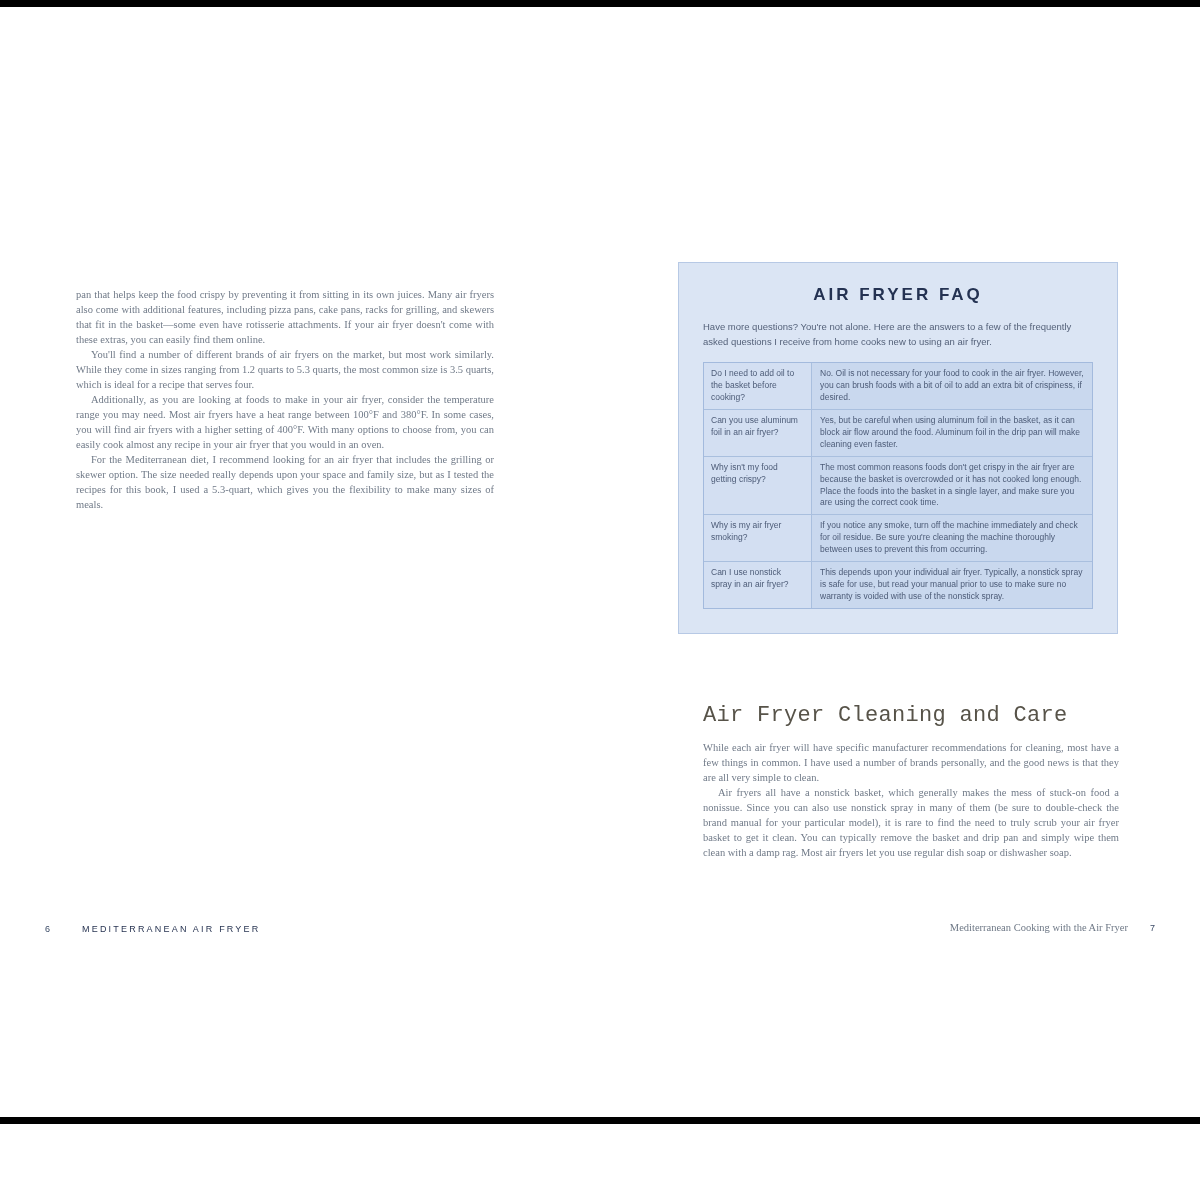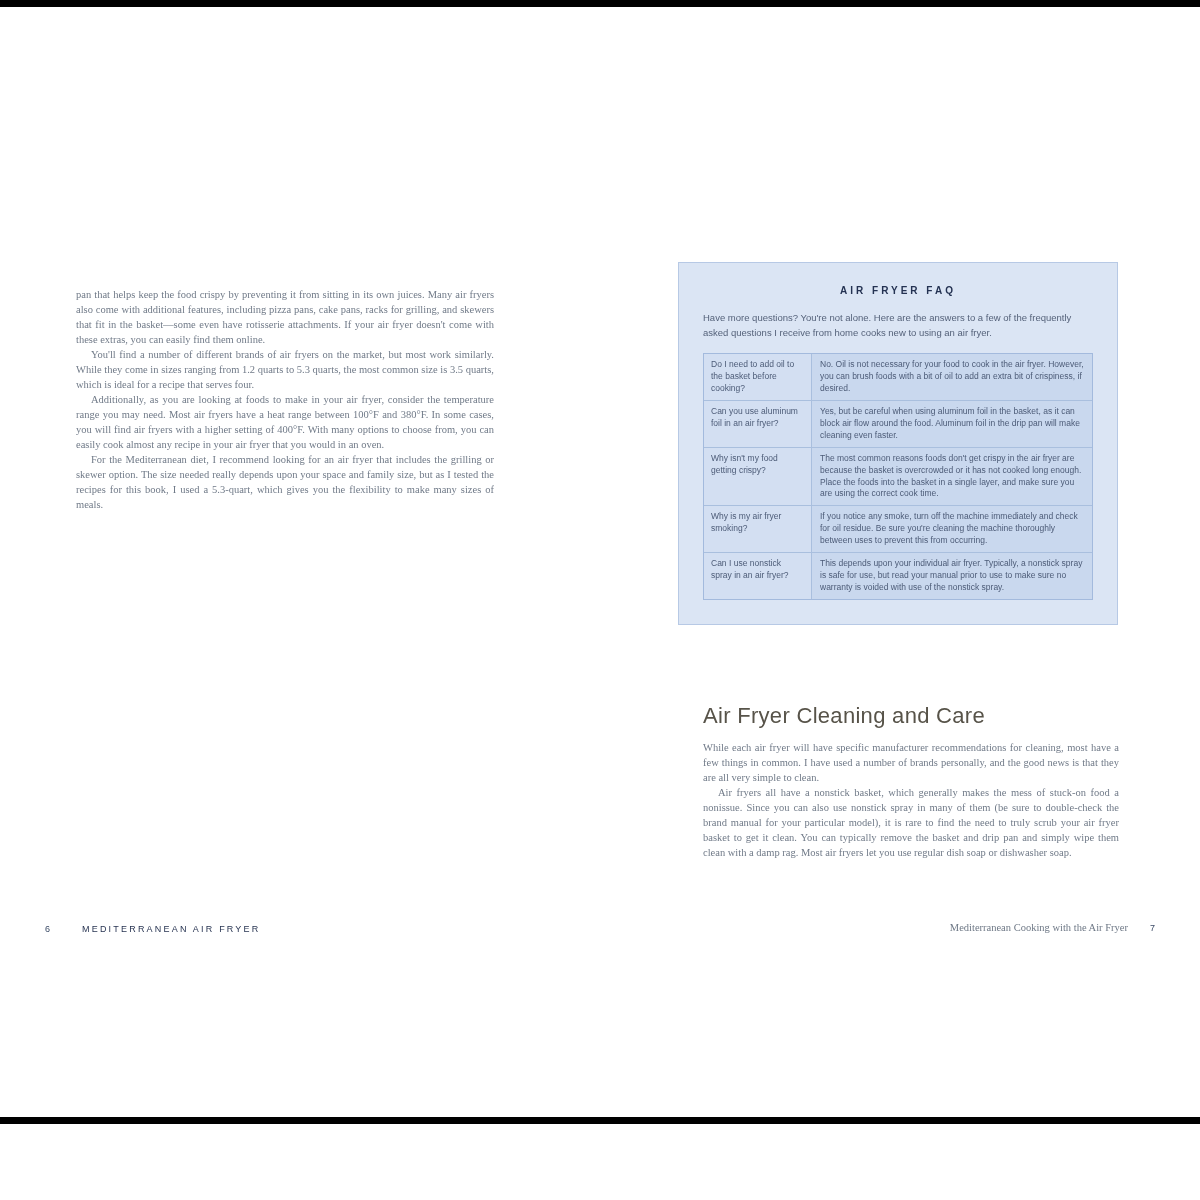--- a/index.html
+++ b/index.html
@@ -48,21 +48,21 @@
     top: 262px;
     width: 440px;
     box-sizing: border-box;
     background: #dbe5f4;
     border: 1px solid #b7c9e5;
     padding: 22px 24px 24px 24px;
     font-family: "Liberation Sans", sans-serif;
   }
   .faq-title {
     text-align: center;
-    font-size: 10px;
+    font-size: 17px;
     font-weight: bold;
     letter-spacing: 3px;
     color: #243252;
   }
   .faq-intro {
     margin-top: 15px;
     font-size: 9.5px;
     line-height: 1.55;
     color: #55627a;
   }
@@ -95,21 +95,21 @@
     line-height: 1.4;
     color: #4c5b77;
   }
 
   
   .section-heading {
     position: absolute;
     left: 703px;
     top: 703px;
     width: 420px;
-    font-family: Liberation Sans, sans-serif;
+    font-family: Liberation Mono, monospace;
     font-size: 22px;
     font-weight: normal;
     letter-spacing: 0.3px;
     color: #575349;
     margin: 0;
   }
   .right-text {
     position: absolute;
     left: 703px;
     top: 740px;

